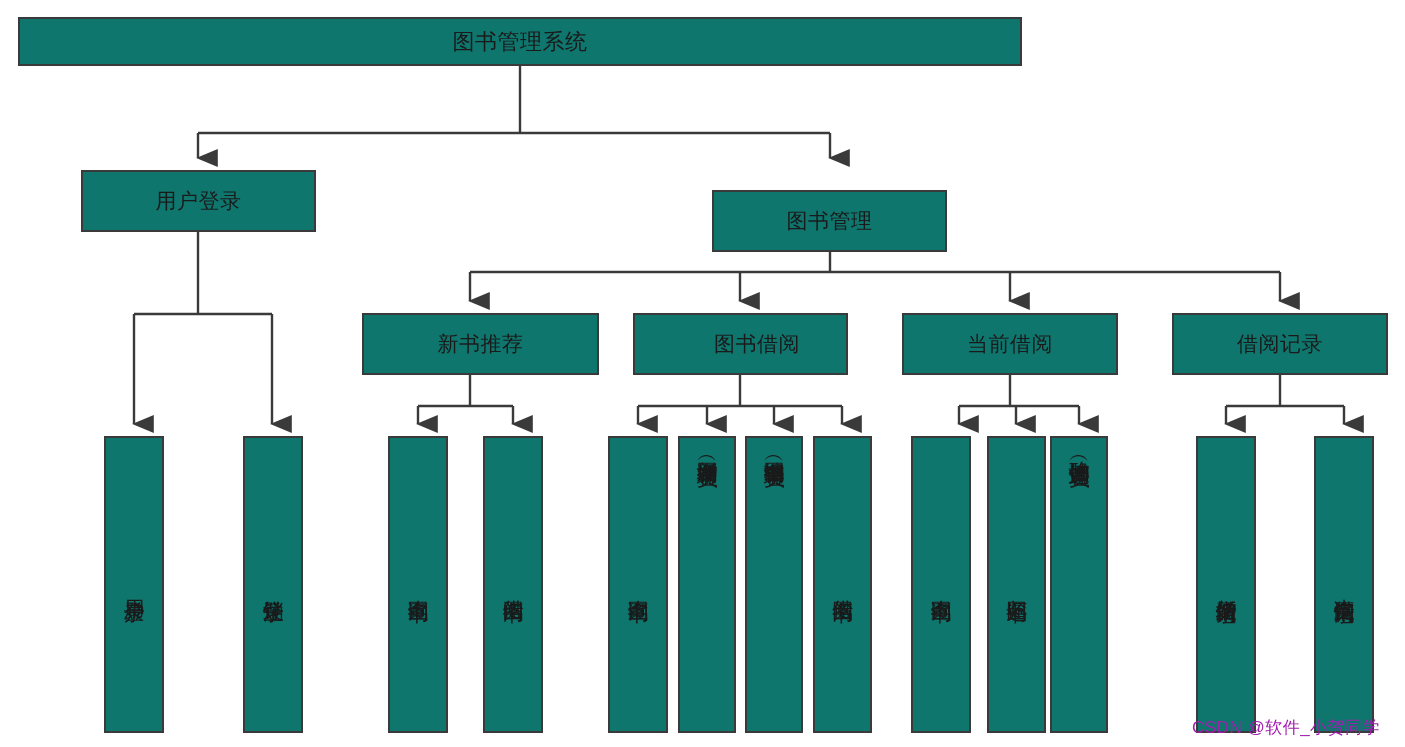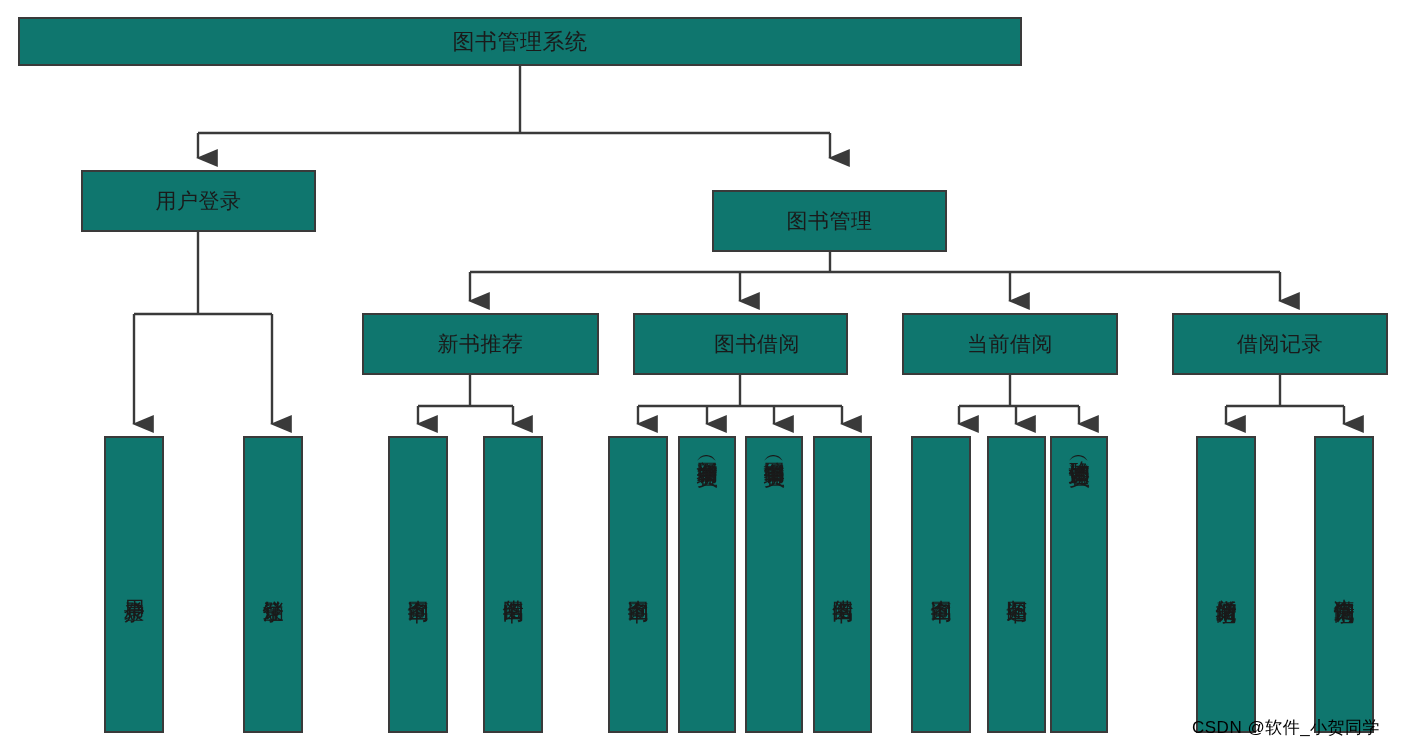--- a/index.html
+++ b/index.html
@@ -61,21 +61,21 @@
     letter-spacing: 1px;
     white-space: normal;
   }
   .node.vertical.centered {
     align-items: center;
     padding-top: 0;
   }
   .watermark {
     position: absolute;
     font-size: 17px;
-    color: #000000;
+    color: #a21caf;
     letter-spacing: 0.5px;
     white-space: nowrap;
   }
 </style>
 </head>
 <body>
 
 <div id="canvas">
 
   <svg class="wires" viewBox="0 0 1405 747">

